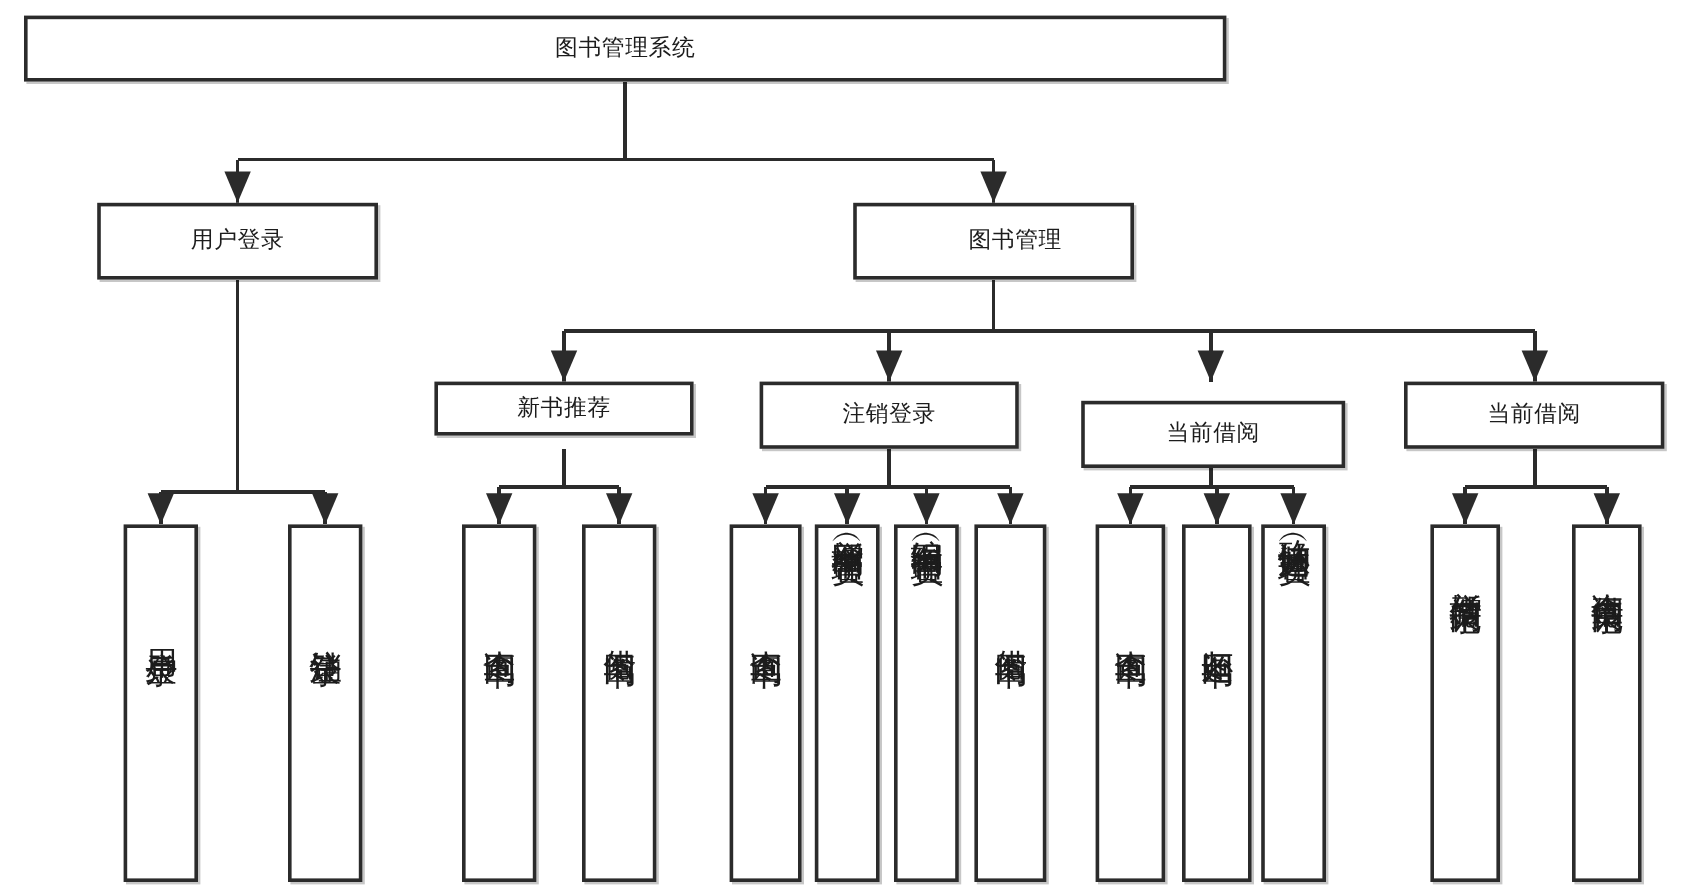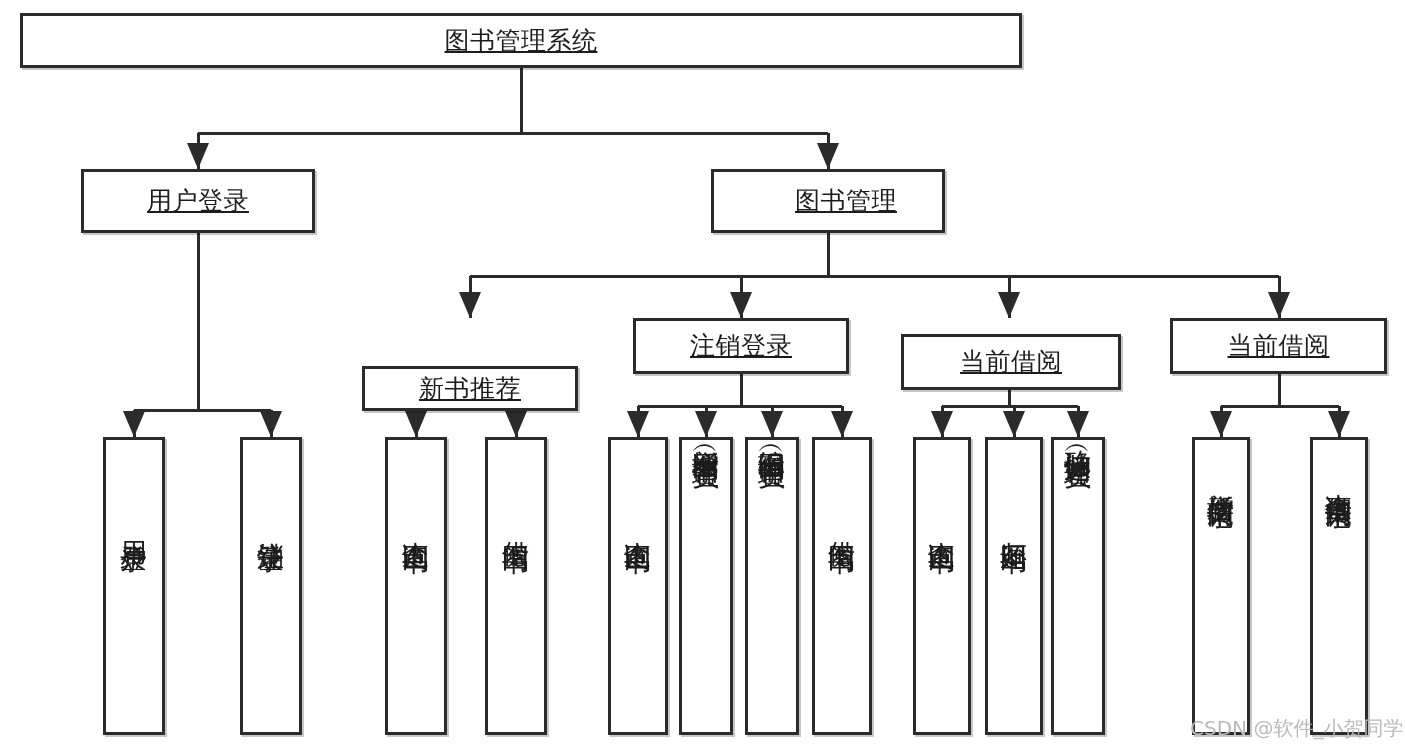--- a/index.html
+++ b/index.html
@@ -34,22 +34,21 @@
     overflow: visible;
   }
   .node-label {
     color: #1c1c1c;
     text-align: center;
     line-height: 1.04;
     white-space: nowrap;
     letter-spacing: 0.5px;
   }
   .node-box.horizontal .node-label {
-    font-size: 25px;
-    text-decoration: underline;
+    font-size: 19px;
   }
   .node-box.vertical {
     align-items: flex-start;
     justify-content: center;
   }
   .node-box.vertical .node-label {
     writing-mode: vertical-rl;
     text-orientation: upright;
     font-size: 27px;
     line-height: 1.0;
@@ -133,21 +132,21 @@
   <div id="node-layer">
       <div class="node-box horizontal" style="left: 20px; top: 13px; width: 1002px; height: 55px;">
         <span class="node-label">图书管理系统</span>
       </div>
       <div class="node-box horizontal" style="left: 81px; top: 169px; width: 234px; height: 64px;">
         <span class="node-label">用户登录</span>
       </div>
       <div class="node-box horizontal" style="left: 711px; top: 169px; width: 234px; height: 64px; padding-left: 36px;">
         <span class="node-label">图书管理</span>
       </div>
-      <div class="node-box horizontal" style="left: 362px; top: 318px; width: 216px; height: 45px; margin-top: 48px;">
+      <div class="node-box horizontal" style="left: 362px; top: 318px; width: 216px; height: 45px;">
         <span class="node-label">新书推荐</span>
       </div>
       <div class="node-box horizontal" style="left: 633px; top: 318px; width: 216px; height: 56px;">
         <span class="node-label">注销登录</span>
       </div>
       <div class="node-box horizontal" style="left: 901px; top: 334px; width: 220px; height: 56px;">
         <span class="node-label">当前借阅</span>
       </div>
       <div class="node-box horizontal" style="left: 1170px; top: 318px; width: 217px; height: 56px;">
         <span class="node-label">当前借阅</span>
@@ -185,14 +184,13 @@
       <div class="node-box vertical" style="left: 1051px; top: 437px; width: 54px; height: 298px;">
         <span class="node-label" style="top: -12px;">确认归还（管理员）</span>
       </div>
       <div class="node-box vertical" style="left: 1192px; top: 437px; width: 58px; height: 298px;">
         <span class="node-label" style="top: 32px;">新增借阅记录</span>
       </div>
       <div class="node-box vertical" style="left: 1310px; top: 437px; width: 58px; height: 298px;">
         <span class="node-label" style="top: 32px;">查询借阅记录</span>
       </div>
     </div>
-  <div id="watermark" style="left: 1190px; top: 715px; color: rgb(185, 185, 185);">CSDN @软件_小贺同学</div>
 </div>
 
 </body></html>

